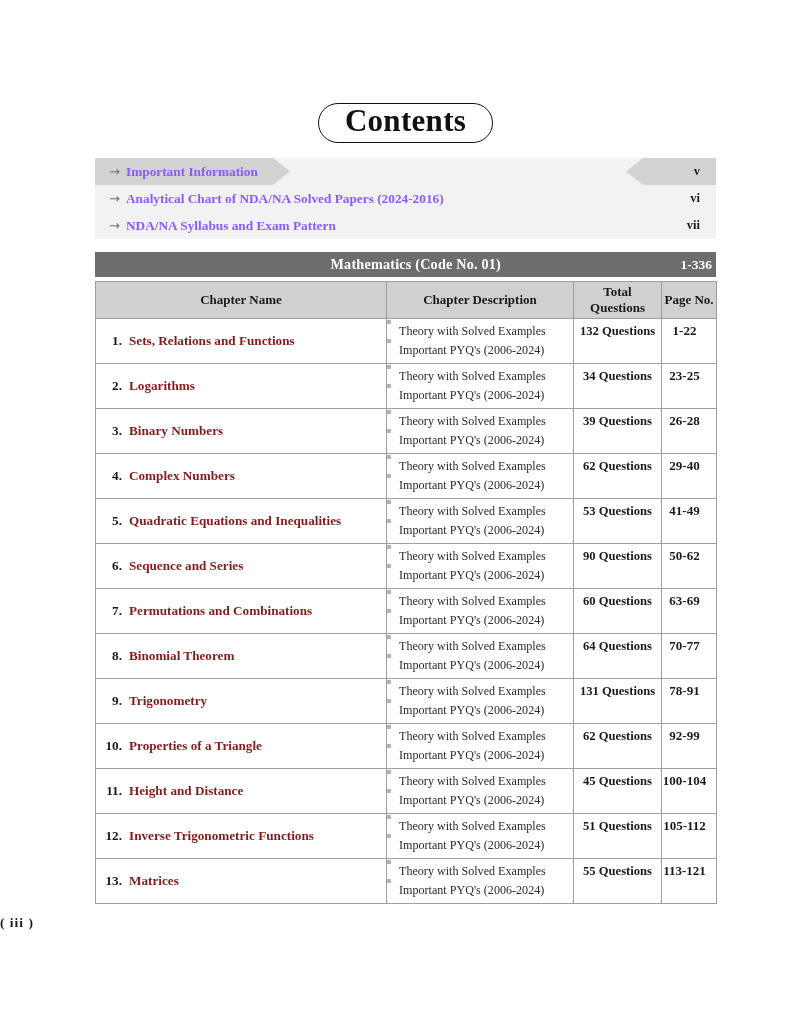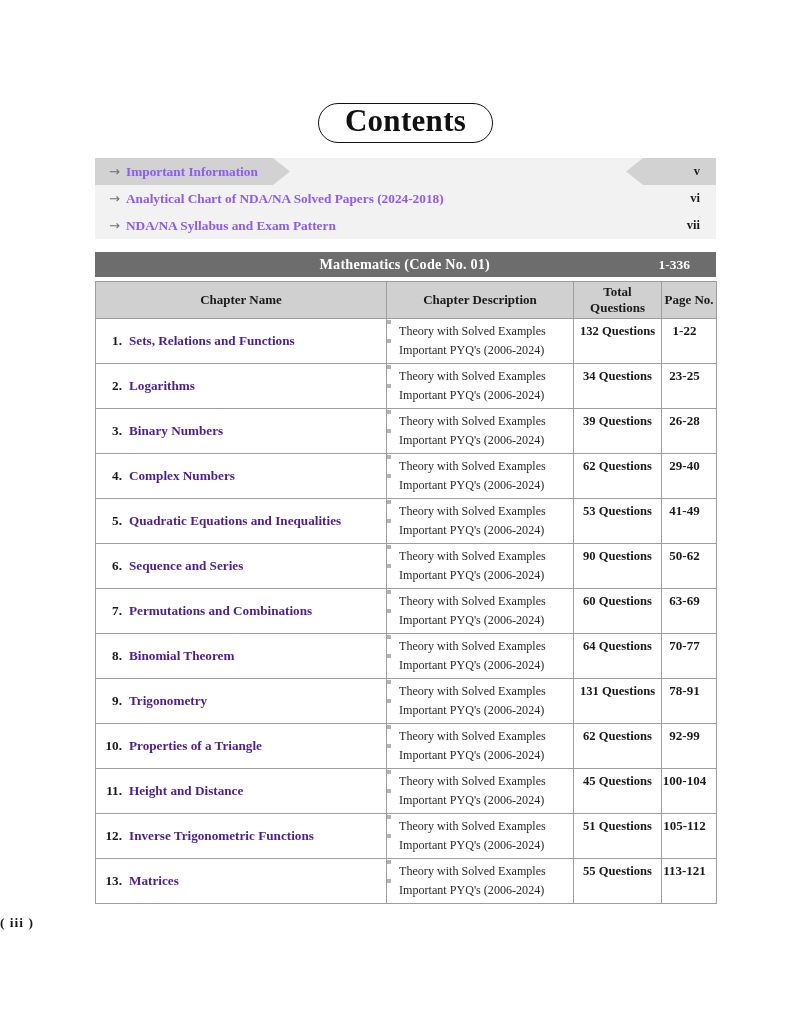--- a/index.html
+++ b/index.html
@@ -131,21 +131,21 @@
     flex: 1;
     text-align: center;
     font-weight: bold;
     font-size: 14.2px;
     padding-left: 56px;
     letter-spacing: 0.2px;
   }
   .subject-pages {
     font-weight: bold;
     font-size: 13.5px;
-    padding-right: 26px;
+    padding-right: 4px;
     white-space: nowrap;
   }
 
   
   .toc-table {
     position: absolute;
     left: 95px;
     top: 281px;
     width: 621px;
     border-collapse: collapse;
@@ -190,21 +190,21 @@
     width: 26px;
     flex: 0 0 26px;
     text-align: right;
     padding-right: 7px;
     box-sizing: border-box;
     color: #1a1a1a;
   }
   .chap-name {
     font-weight: bold;
     font-size: 13.2px;
-    color: #4c1d95;
+    color: #7f1d1d;
   }
 
   .desc-cell { padding: 4px 0 4px 8px; }
   .desc-list {
     list-style: none;
     margin: 0;
     padding: 0;
   }
   .desc-list li {
     display: flex;
@@ -272,21 +272,21 @@
   <div class="front-matter" id="front-matter">
       <div class="fm-row highlight">
         <div class="fm-chev-left"></div>
         <div class="fm-chev-right"></div>
         <span class="fm-arrow">→</span>
         <span class="fm-label">Important Information</span>
         <span class="fm-page">v</span>
       </div>
       <div class="fm-row">
         <span class="fm-arrow">→</span>
-        <span class="fm-label">Analytical Chart of NDA/NA Solved Papers (2024-2018)</span>
+        <span class="fm-label">Analytical Chart of NDA/NA Solved Papers (2024-2016)</span>
         <span class="fm-page">vi</span>
       </div>
       <div class="fm-row">
         <span class="fm-arrow">→</span>
         <span class="fm-label">NDA/NA Syllabus and Exam Pattern</span>
         <span class="fm-page">vii</span>
       </div>
     </div>
 
   <div class="subject-banner">

